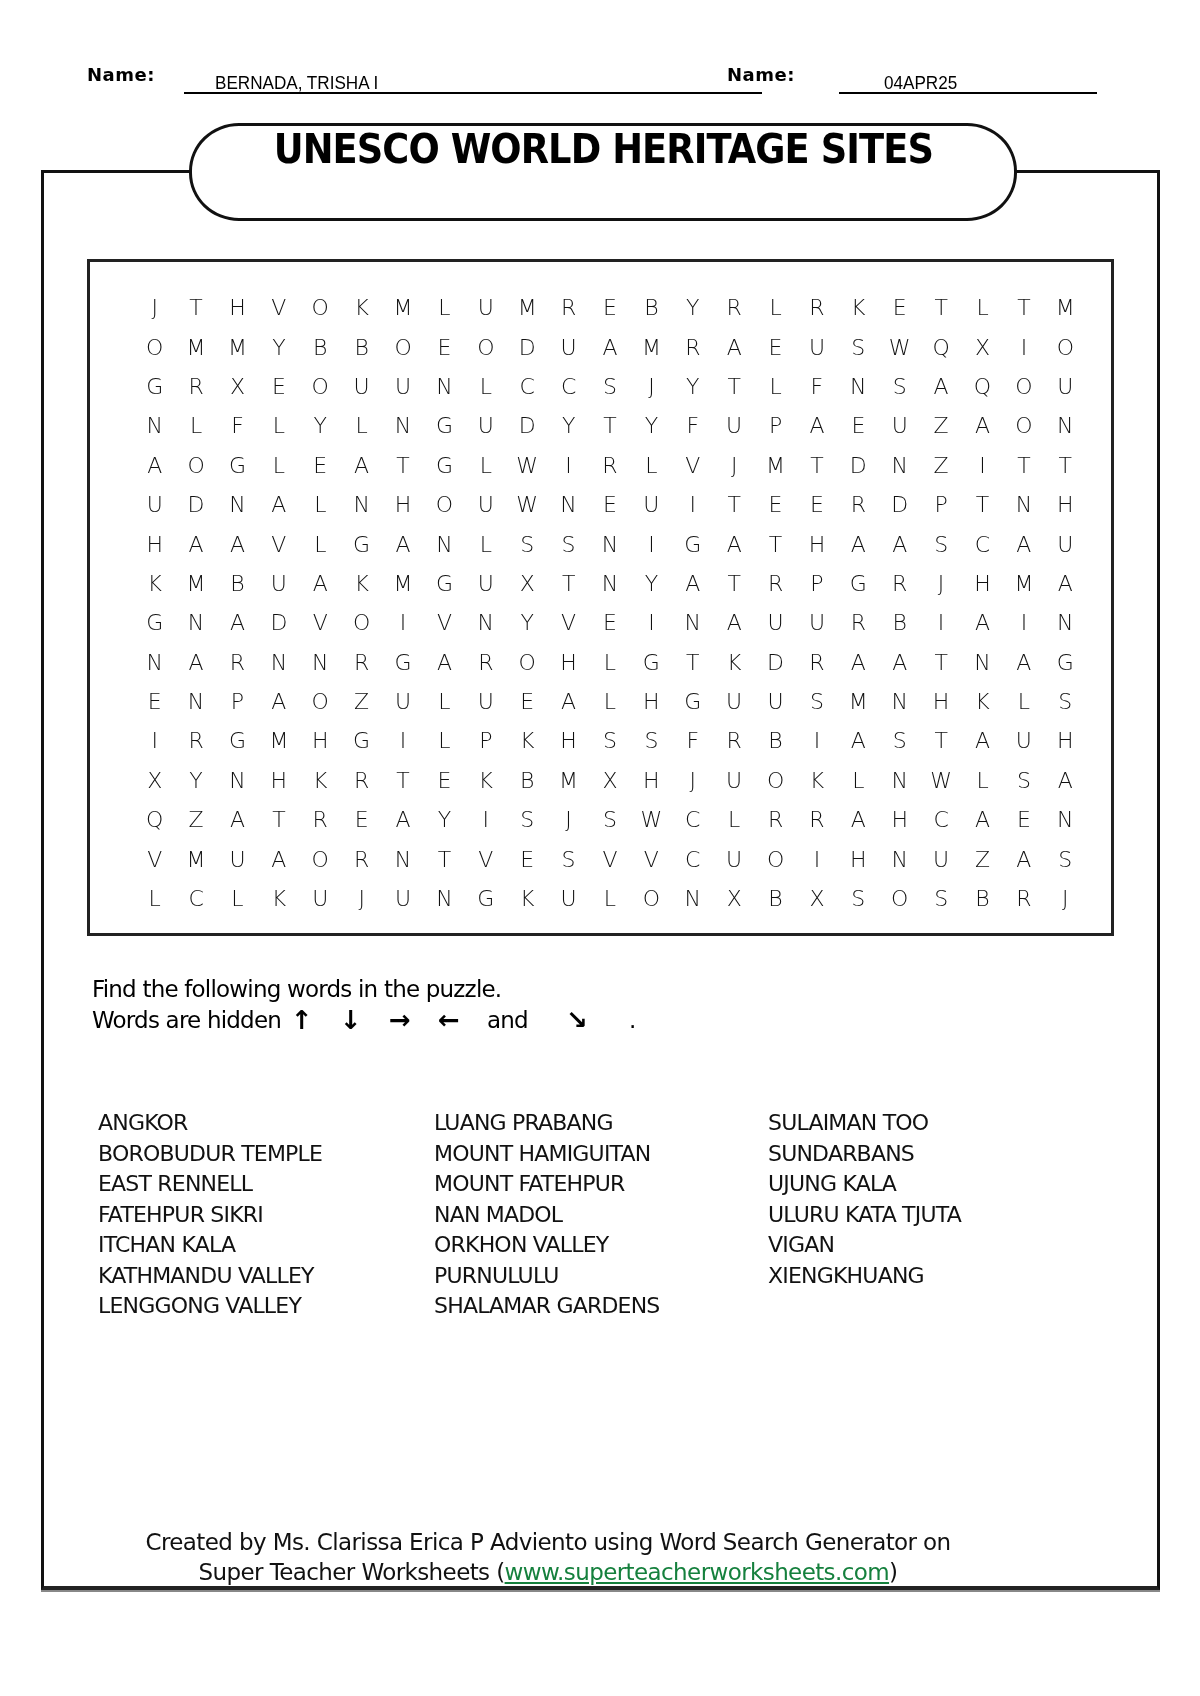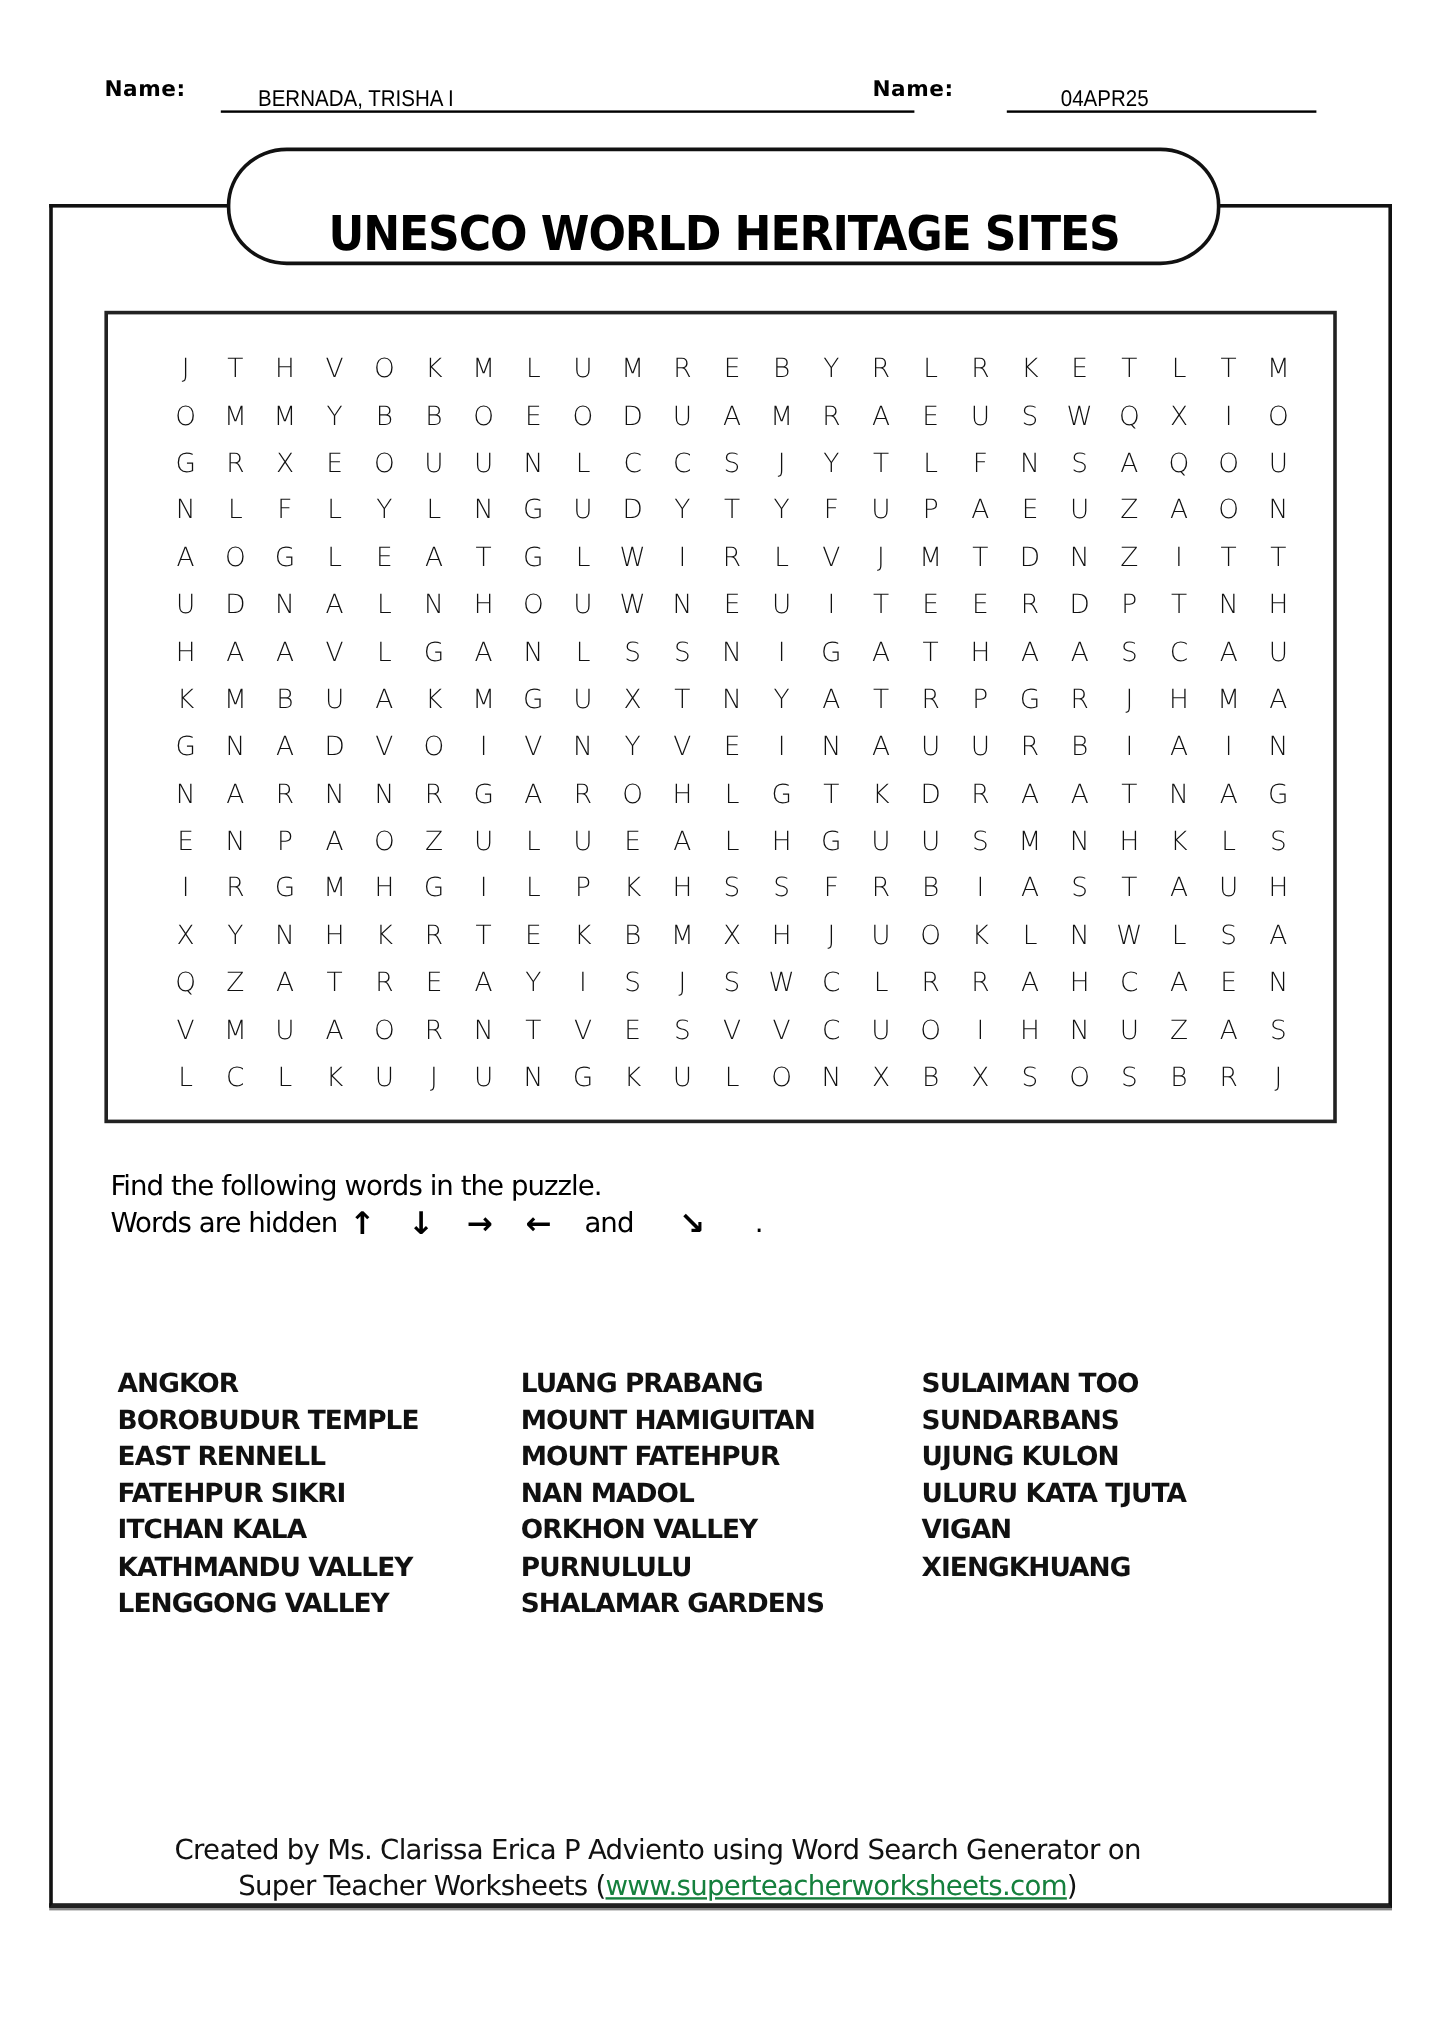--- a/index.html
+++ b/index.html
@@ -12,41 +12,41 @@
   .hdr-line { position:absolute; top:28px; height:0; border-bottom:2px solid #000; }
   .hdr-value { position:absolute; top:8px; font-size:19px; font-family:"Liberation Sans", sans-serif;
                transform:scaleX(0.9); transform-origin:left; }
 
   .frame { position:absolute; left:41px; top:170px; width:1119px; height:1420px;
            border:3px solid #111; box-sizing:border-box; border-bottom:4px solid #222;
            box-shadow: 0 2px 0 #888; }
 
   .title-pill { position:absolute; left:189px; top:123px; width:828px; height:98px;
                 border:3px solid #111; border-radius:50px / 48px; background:#fff;
-                box-sizing:border-box; display:flex; align-items:flex-end; justify-content:center; }
+                box-sizing:border-box; display:flex; align-items:flex-start; justify-content:center; }
   .title-text { font-family:"DejaVu Sans", sans-serif; font-weight:bold; font-size:40px;
                 letter-spacing:-1px; transform:scaleX(0.92); }
 
   .grid-box { position:absolute; left:87px; top:259px; width:1027px; height:677px;
               border:3px solid #222; box-sizing:border-box; }
   .grid { position:absolute; left:134px; top:288px; }
   .grid-row { display:flex; height:39.4px; align-items:center; }
   .cell { width:41.4px; text-align:center; font-size:22px; font-family:"DejaVu Sans", sans-serif;
           font-weight:200; color:#111; -webkit-text-stroke:0; }
 
   .instructions { position:absolute; left:92px; top:974px; font-size:23px;
                   font-family:"DejaVu Sans", sans-serif; letter-spacing:-0.8px; line-height:31px; }
   .instr-line2 { display:flex; align-items:flex-end; }
   .arrow { display:inline-block; font-weight:bold; font-size:26px; margin:0 14px; }
   .arrow.first { margin-left:10px; }
   .and { margin:0 24px 0 14px; }
   .period { margin-left:28px; }
 
-  .words { position:absolute; top:1139px; font-size:22px; font-family:"DejaVu Sans", sans-serif;
-           letter-spacing:-0.8px; line-height:30.5px; color:#111;font-weight:bold; }
+  .words { position:absolute; top:1108px; font-size:22px; font-family:"DejaVu Sans", sans-serif;
+           letter-spacing:-0.8px; line-height:30.5px; color:#111; }
   .words.c1 { left:98px; }
   .words.c2 { left:434px; }
   .words.c3 { left:768px; }
   .word { white-space:nowrap; }
 
   .footer { position:absolute; left:0; width:1096px; top:1527px; text-align:center;
             font-size:23px; font-family:"DejaVu Sans", sans-serif; letter-spacing:-0.6px;
             line-height:30px; color:#111; }
   .footer a { color:#1a0dcc; text-decoration:underline; }
 </style>
@@ -501,21 +501,21 @@
     <div class="word">MOUNT HAMIGUITAN</div>
     <div class="word">MOUNT FATEHPUR</div>
     <div class="word">NAN MADOL</div>
     <div class="word">ORKHON VALLEY</div>
     <div class="word">PURNULULU</div>
     <div class="word">SHALAMAR GARDENS</div>
   </div>
 <div class="words c3" id="col3">
     <div class="word">SULAIMAN TOO</div>
     <div class="word">SUNDARBANS</div>
-    <div class="word">UJUNG KULON</div>
+    <div class="word">UJUNG KALA</div>
     <div class="word">ULURU KATA TJUTA</div>
     <div class="word">VIGAN</div>
     <div class="word">XIENGKHUANG</div>
   </div>
 
 <div class="footer">
   <div>Created by Ms. Clarissa Erica P Adviento using Word Search Generator on</div>
   <div>
     <span>Super Teacher Worksheets (</span><a style="color: #15803d;">www.superteacherworksheets.com</a><span>)</span>
   </div>

